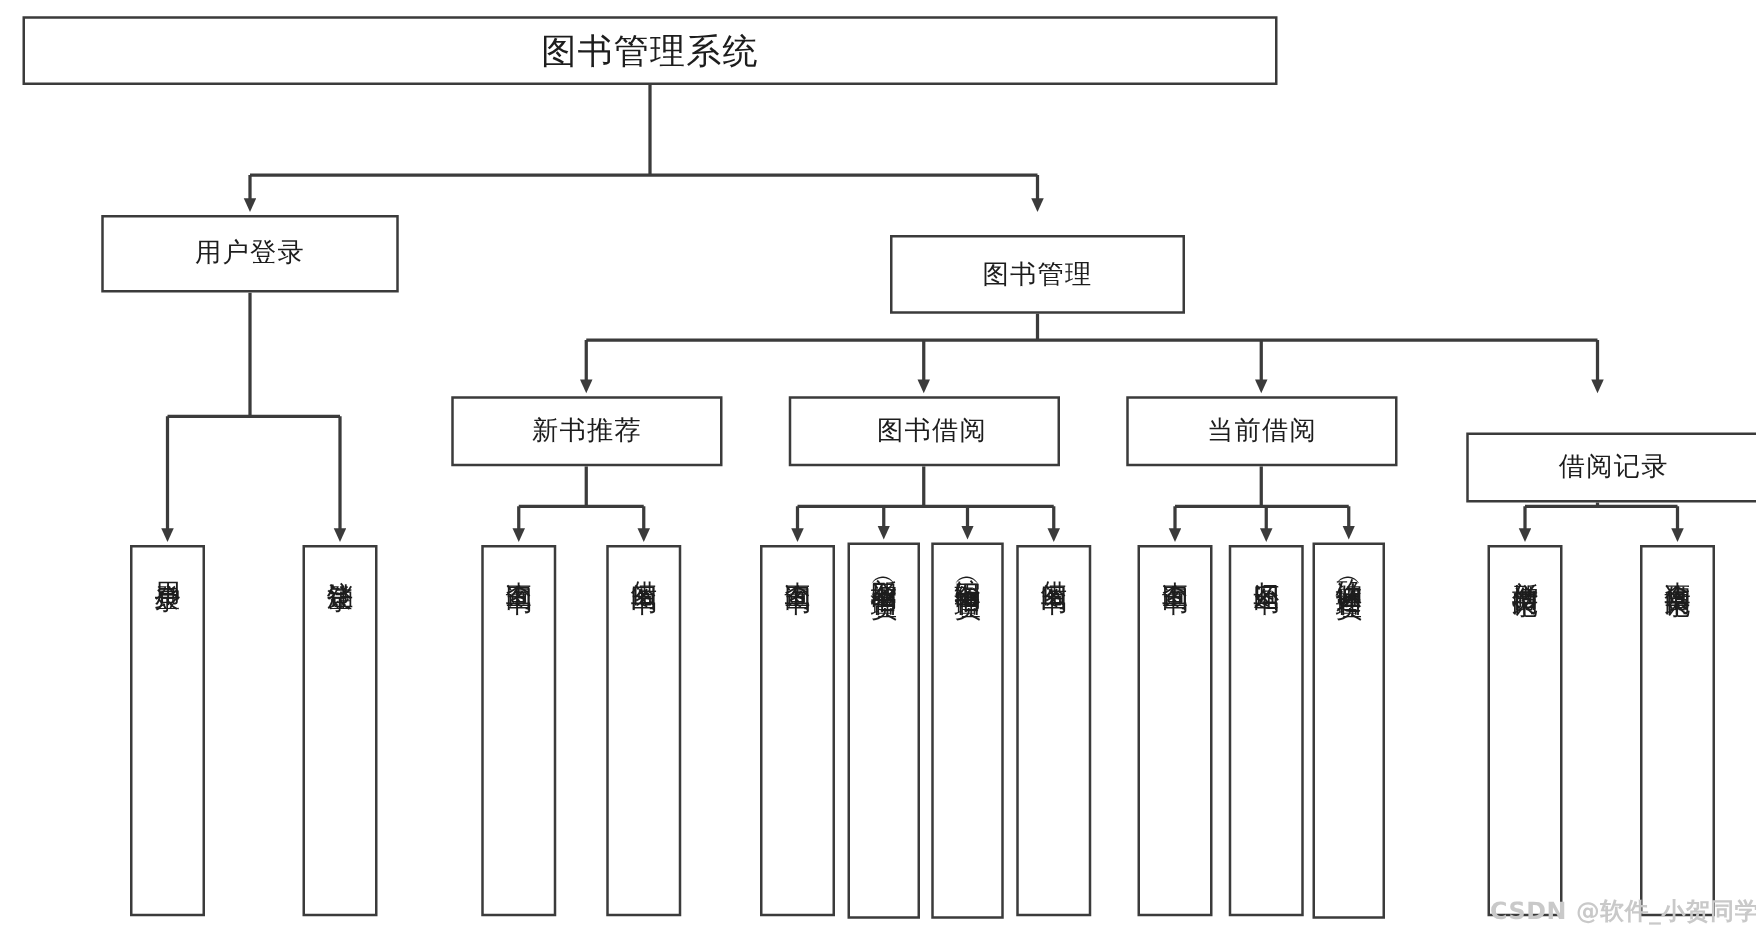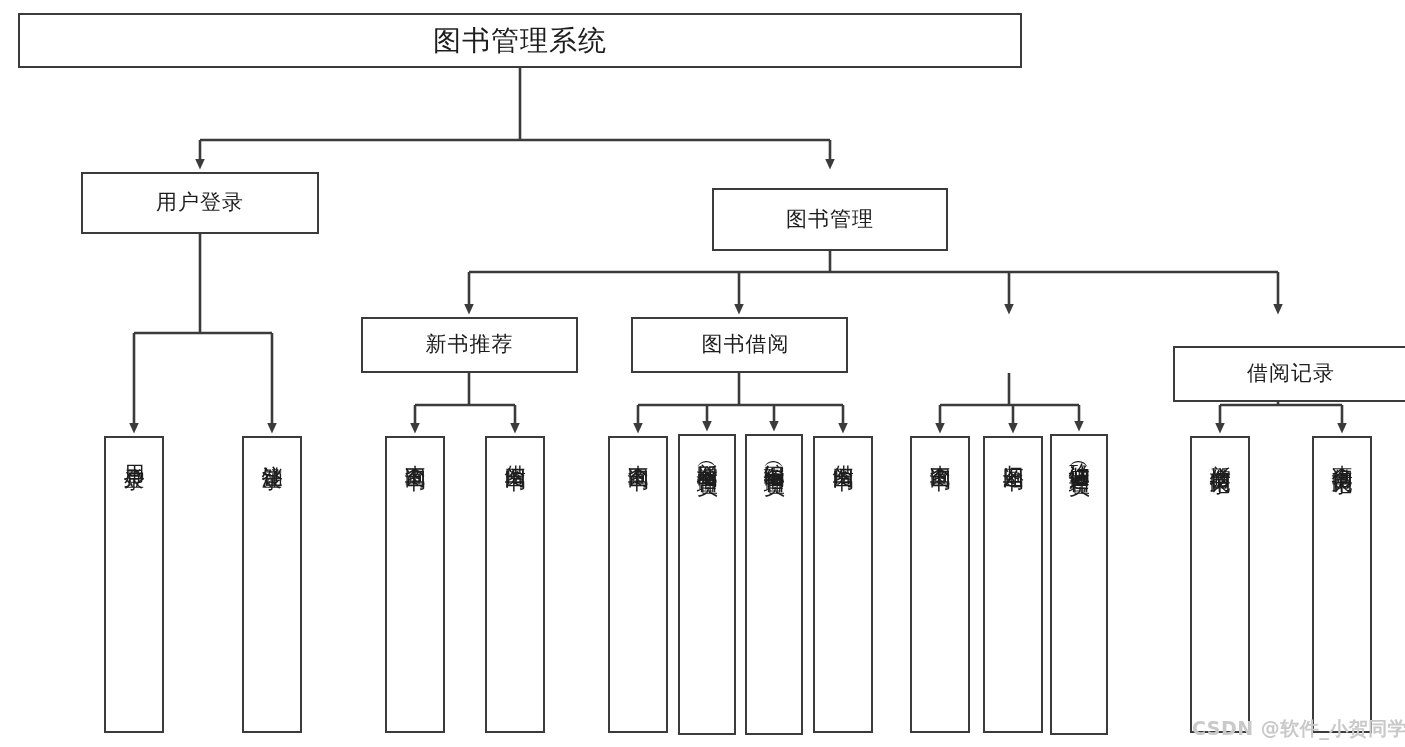--- a/index.html
+++ b/index.html
@@ -119,20 +119,21 @@
     </g>
   </svg>
 
   <div class="node horiz root" style="left: 18px; top: 13px; width: 1004px; height: 55px; border-color: rgb(59, 59, 59); color: rgb(29, 29, 29);">图书管理系统</div>
 
   <div class="node horiz" style="left: 81px; top: 172px; width: 238px; height: 62px; border-color: rgb(59, 59, 59); color: rgb(29, 29, 29);">用户登录</div>
   <div class="node horiz" style="left: 712px; top: 172px; width: 236px; height: 63px; border-color: rgb(59, 59, 59); color: rgb(29, 29, 29); margin-top: 16px;">图书管理</div>
 
   <div class="node horiz" style="left: 361px; top: 317px; width: 217px; height: 56px; border-color: rgb(59, 59, 59); color: rgb(29, 29, 29);">新书推荐</div>
   <div class="node horiz" style="left: 631px; top: 317px; width: 217px; height: 56px; border-color: rgb(59, 59, 59); color: rgb(29, 29, 29); padding-left: 12px;">图书借阅</div>
+  <div class="node horiz" style="left: 901px; top: 317px; width: 217px; height: 56px; border-color: rgb(59, 59, 59); color: rgb(29, 29, 29);">当前借阅</div>
   <div class="node horiz" style="left: 1173px; top: 317px; width: 236px; height: 56px; border-color: rgb(59, 59, 59); color: rgb(29, 29, 29); margin-top: 29px;">借阅记录</div>
 
   <div class="node vert" style="left: 104px; top: 436px; width: 60px; height: 297px; border-color: rgb(59, 59, 59); color: rgb(29, 29, 29);">
     <span class="vlabel">用户登录</span>
     </div>
   <div class="node vert" style="left: 242px; top: 436px; width: 60px; height: 297px; border-color: rgb(59, 59, 59); color: rgb(29, 29, 29);">
     <span class="vlabel">注销登录</span>
     </div>
   <div class="node vert" style="left: 385px; top: 436px; width: 60px; height: 297px; border-color: rgb(59, 59, 59); color: rgb(29, 29, 29);">
     <span class="vlabel">查询图书</span>

